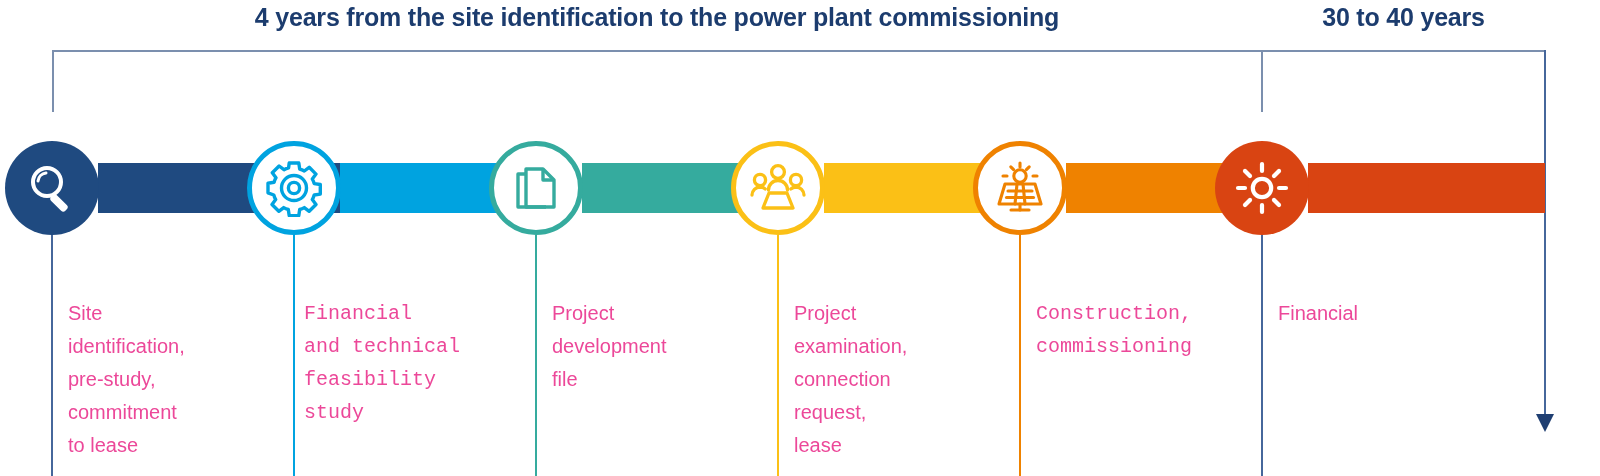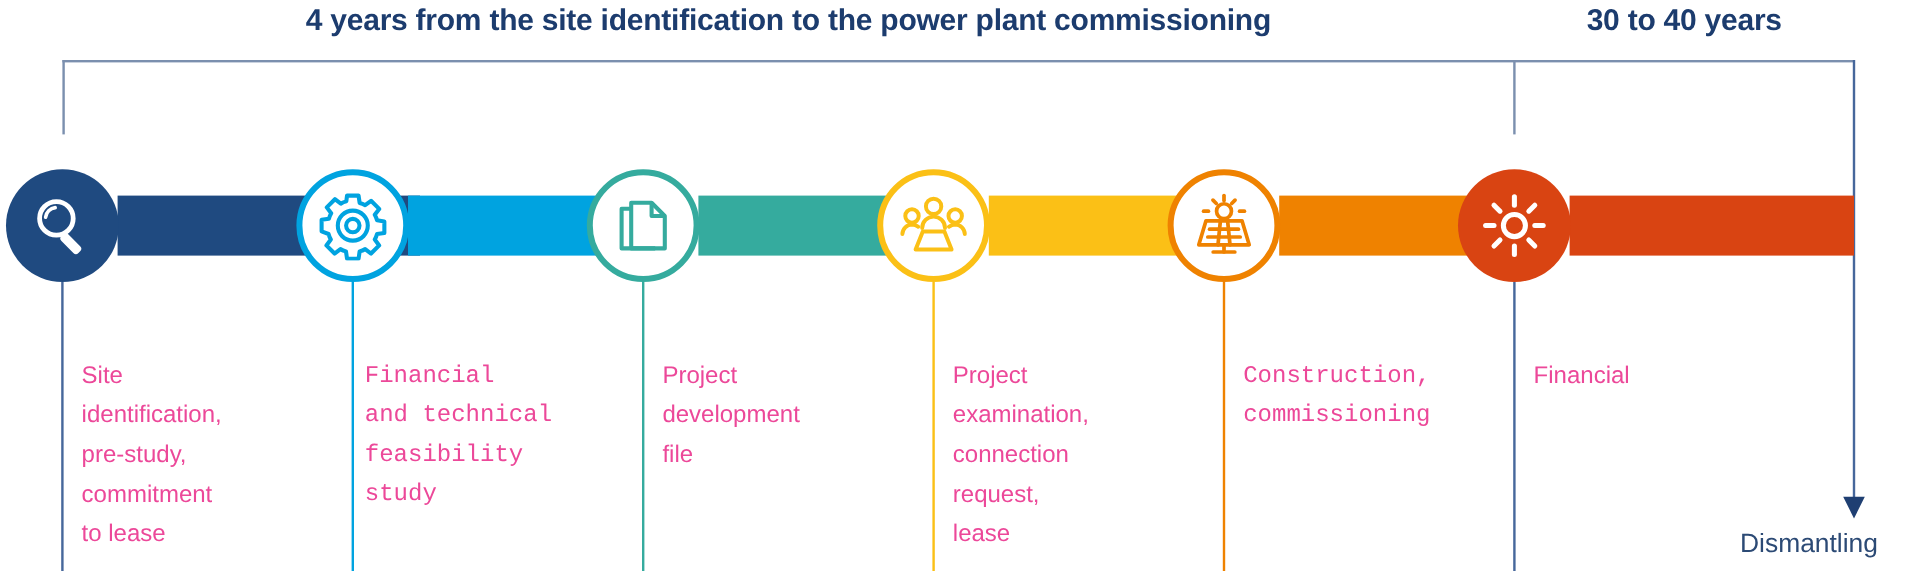--- a/index.html
+++ b/index.html
@@ -126,21 +126,20 @@
 <div id="stage">
 
   <div class="hdr-label" id="hdr-left">4 years from the site identification to the power plant commissioning</div>
   <div class="hdr-label" id="hdr-right">30 to 40 years</div>
 
   <div class="bracket-top"></div>
   <div class="bracket-tick" id="tick-left"></div>
   <div class="bracket-tick" id="tick-mid"></div>
   <div class="bracket-tick" id="tick-right"></div>
   <div id="dismantle-arrow"></div>
-  <div id="dismantle-label">Dismantling</div>
 
   <div id="bars-layer">
       <div class="bar" style="left: 98px; width: 252px; background: rgb(31, 74, 128);"></div>
       <div class="bar" style="left: 340px; width: 204px; background: rgb(0, 163, 224);"></div>
       <div class="bar" style="left: 582px; width: 204px; background: rgb(53, 171, 158);"></div>
       <div class="bar" style="left: 824px; width: 204px; background: rgb(251, 192, 22);"></div>
       <div class="bar" style="left: 1066px; width: 204px; background: rgb(239, 130, 0);"></div>
       <div class="bar" style="left: 1308px; width: 237px; background: rgb(217, 68, 18);"></div>
     </div>
   <div id="drops-layer">

